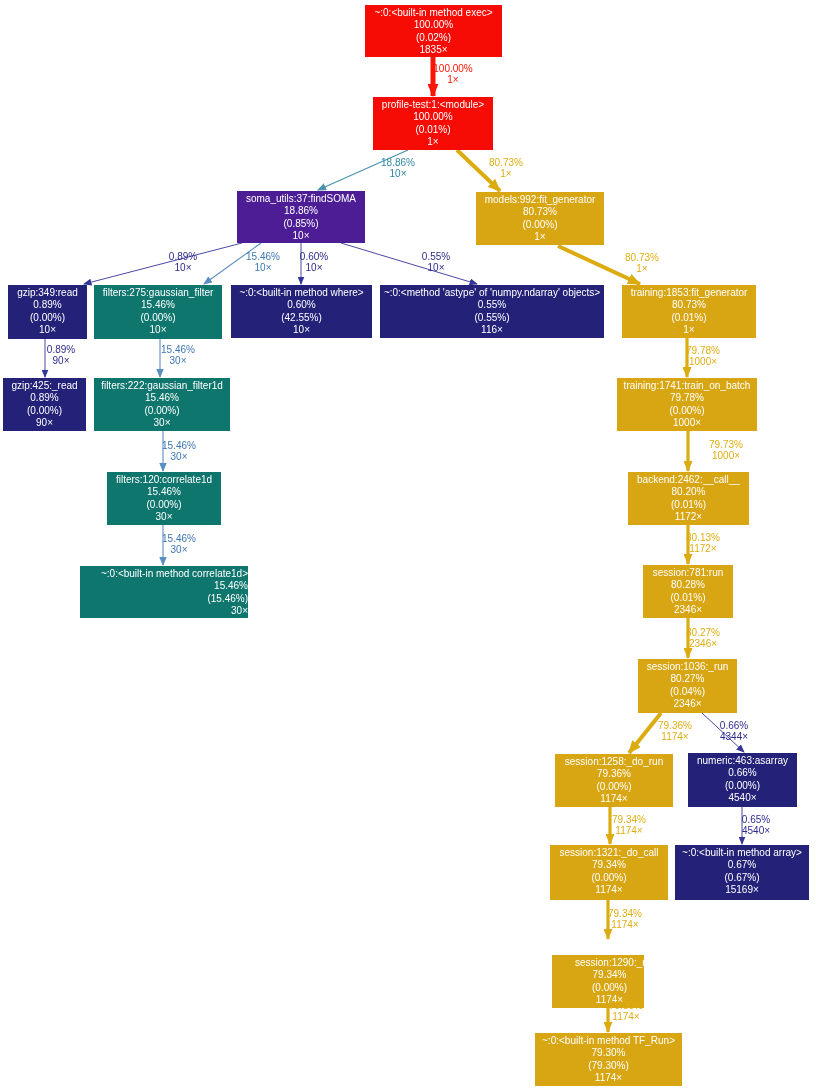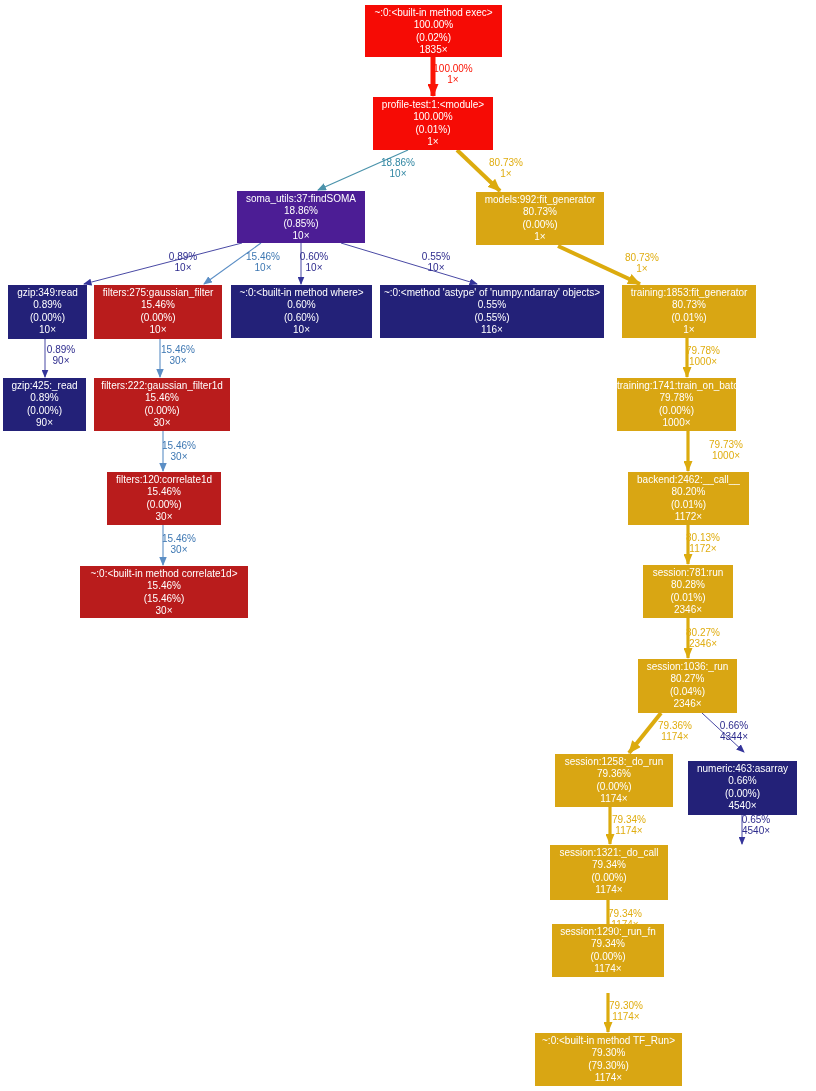--- a/index.html
+++ b/index.html
@@ -18,21 +18,21 @@
     font-size:10px;
     line-height:12.4px;
     padding-top:2px;
     box-sizing:border-box;
     white-space:nowrap;
   }
   .node div{white-space:nowrap;}
   .c-red{background:#f60b05;}
   .c-gold{background:#d9a613;}
   .c-teal{background:#4c1d95;}
-  .c-steel{background:#b91c1c;}
+  .c-steel{background:#0f766e;}
   .c-navy{background:#232178;}
   .elabel{
     position:absolute;
     transform:translateX(-50%);
     text-align:center;
     font-size:10px;
     line-height:10.8px;
     white-space:nowrap;
   }
   .t-red{color:#fb1505;}
@@ -129,21 +129,21 @@
     </div>
   <div class="node c-steel" style="left:94px;top:285px;width:128px;height:54px;">
       <div>filters:275:gaussian_filter</div>
       <div>15.46%</div>
       <div>(0.00%)</div>
       <div>10×</div>
     </div>
   <div class="node c-navy" style="left:231px;top:285px;width:141px;height:53px;">
       <div>~:0:&lt;built-in method where&gt;</div>
       <div>0.60%</div>
-      <div>(0.60%)</div>
+      <div>(42.55%)</div>
       <div>10×</div>
     </div>
   <div class="node c-navy" style="left:380px;top:285px;width:224px;height:53px;">
       <div>~:0:&lt;method 'astype' of 'numpy.ndarray' objects&gt;</div>
       <div>0.55%</div>
       <div>(0.55%)</div>
       <div>116×</div>
     </div>
   <div class="node c-gold" style="left:622px;top:285px;width:134px;height:53px;">
       <div>training:1853:fit_generator</div>
@@ -156,39 +156,39 @@
       <div>0.89%</div>
       <div>(0.00%)</div>
       <div>90×</div>
     </div>
   <div class="node c-steel" style="left:94px;top:378px;width:136px;height:53px;">
       <div>filters:222:gaussian_filter1d</div>
       <div>15.46%</div>
       <div>(0.00%)</div>
       <div>30×</div>
     </div>
-  <div class="node c-gold" style="left:617px;top:378px;width:119px;height:53px;">
+  <div class="node c-gold" style="left:617px;top:378px;width:140px;height:53px;">
       <div>training:1741:train_on_batch</div>
       <div>79.78%</div>
       <div>(0.00%)</div>
       <div>1000×</div>
     </div>
   <div class="node c-steel" style="left:107px;top:472px;width:114px;height:53px;">
       <div>filters:120:correlate1d</div>
       <div>15.46%</div>
       <div>(0.00%)</div>
       <div>30×</div>
     </div>
   <div class="node c-gold" style="left:628px;top:472px;width:121px;height:53px;">
       <div>backend:2462:__call__</div>
       <div>80.20%</div>
       <div>(0.01%)</div>
       <div>1172×</div>
     </div>
-  <div class="node c-steel" style="left:80px;top:566px;width:168px;height:52px;">
+  <div class="node c-steel" style="left:80px;top:566px;width:168px;height:52px;text-align:right;">
       <div>~:0:&lt;built-in method correlate1d&gt;</div>
       <div>15.46%</div>
       <div>(15.46%)</div>
       <div>30×</div>
     </div>
   <div class="node c-gold" style="left:643px;top:565px;width:90px;height:53px;">
       <div>session:781:run</div>
       <div>80.28%</div>
       <div>(0.01%)</div>
       <div>2346×</div>
@@ -198,33 +198,39 @@
       <div>80.27%</div>
       <div>(0.04%)</div>
       <div>2346×</div>
     </div>
   <div class="node c-gold" style="left:555px;top:754px;width:118px;height:53px;">
       <div>session:1258:_do_run</div>
       <div>79.36%</div>
       <div>(0.00%)</div>
       <div>1174×</div>
     </div>
-  <div class="node c-navy" style="left:688px;top:753px;width:109px;height:54px;margin-top:8px;">
+  <div class="node c-navy" style="left:688px;top:753px;width:109px;height:54px;">
       <div>numeric:463:asarray</div>
       <div>0.66%</div>
       <div>(0.00%)</div>
       <div>4540×</div>
     </div>
   <div class="node c-gold" style="left:550px;top:845px;width:118px;height:55px;">
       <div>session:1321:_do_call</div>
       <div>79.34%</div>
       <div>(0.00%)</div>
       <div>1174×</div>
     </div>
-  <div class="node c-gold" style="left:552px;top:924px;width:112px;height:53px;">
+  <div class="node c-navy" style="left:675px;top:845px;width:134px;height:55px;">
+      <div>~:0:&lt;built-in method array&gt;</div>
+      <div>0.67%</div>
+      <div>(0.67%)</div>
+      <div>15169×</div>
+    </div>
+  <div class="node c-gold" style="left:552px;top:955px;width:92px;height:53px;padding-left:23px;">
       <div>session:1290:_run_fn</div>
       <div>79.34%</div>
       <div>(0.00%)</div>
       <div>1174×</div>
     </div>
   <div class="node c-gold" style="left:535px;top:1033px;width:147px;height:53px;">
       <div>~:0:&lt;built-in method TF_Run&gt;</div>
       <div>79.30%</div>
       <div>(79.30%)</div>
       <div>1174×</div>

